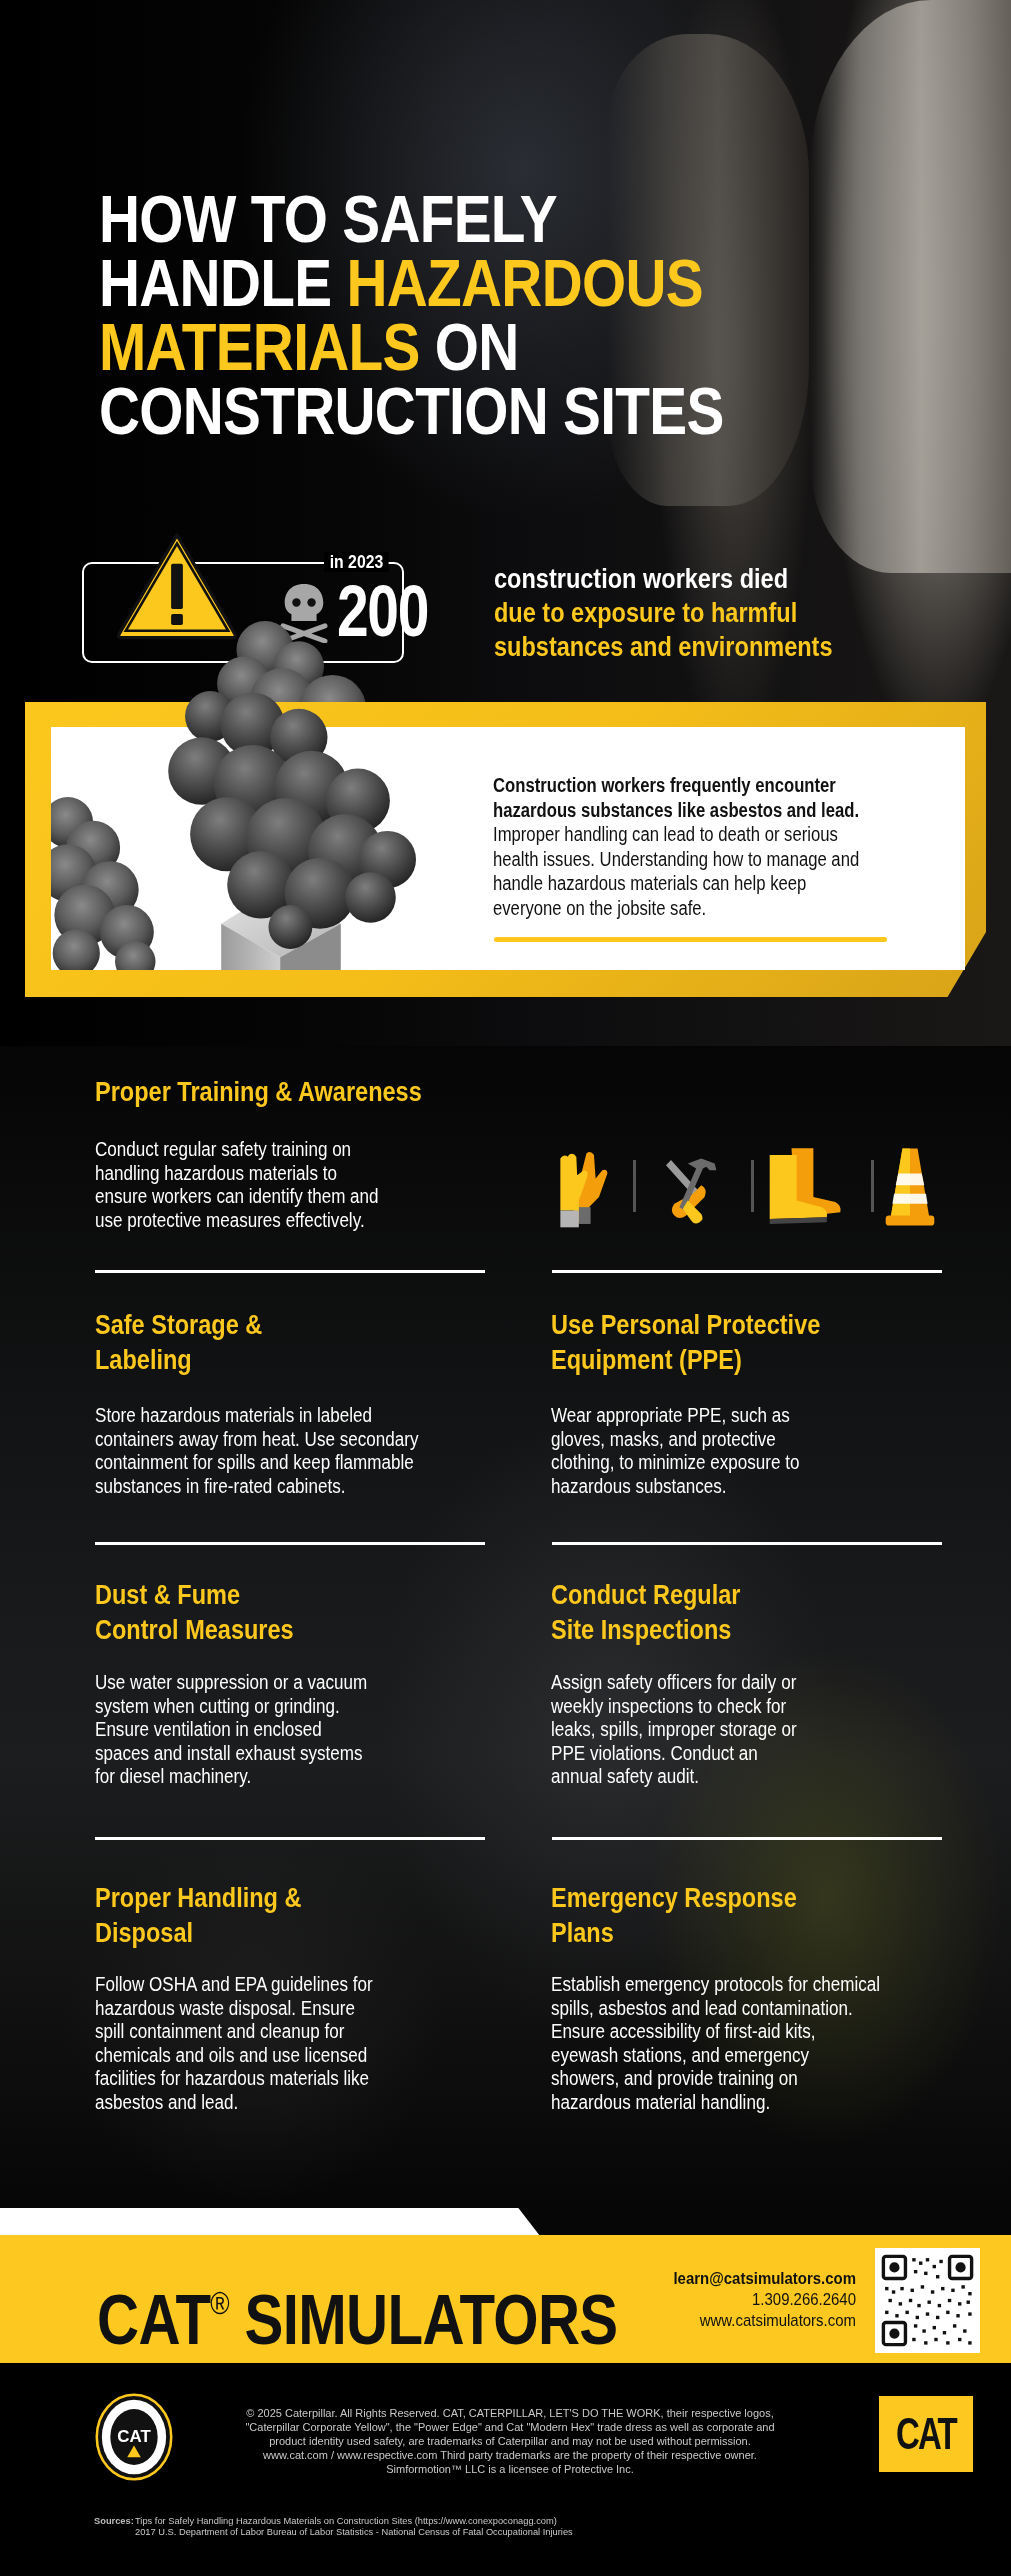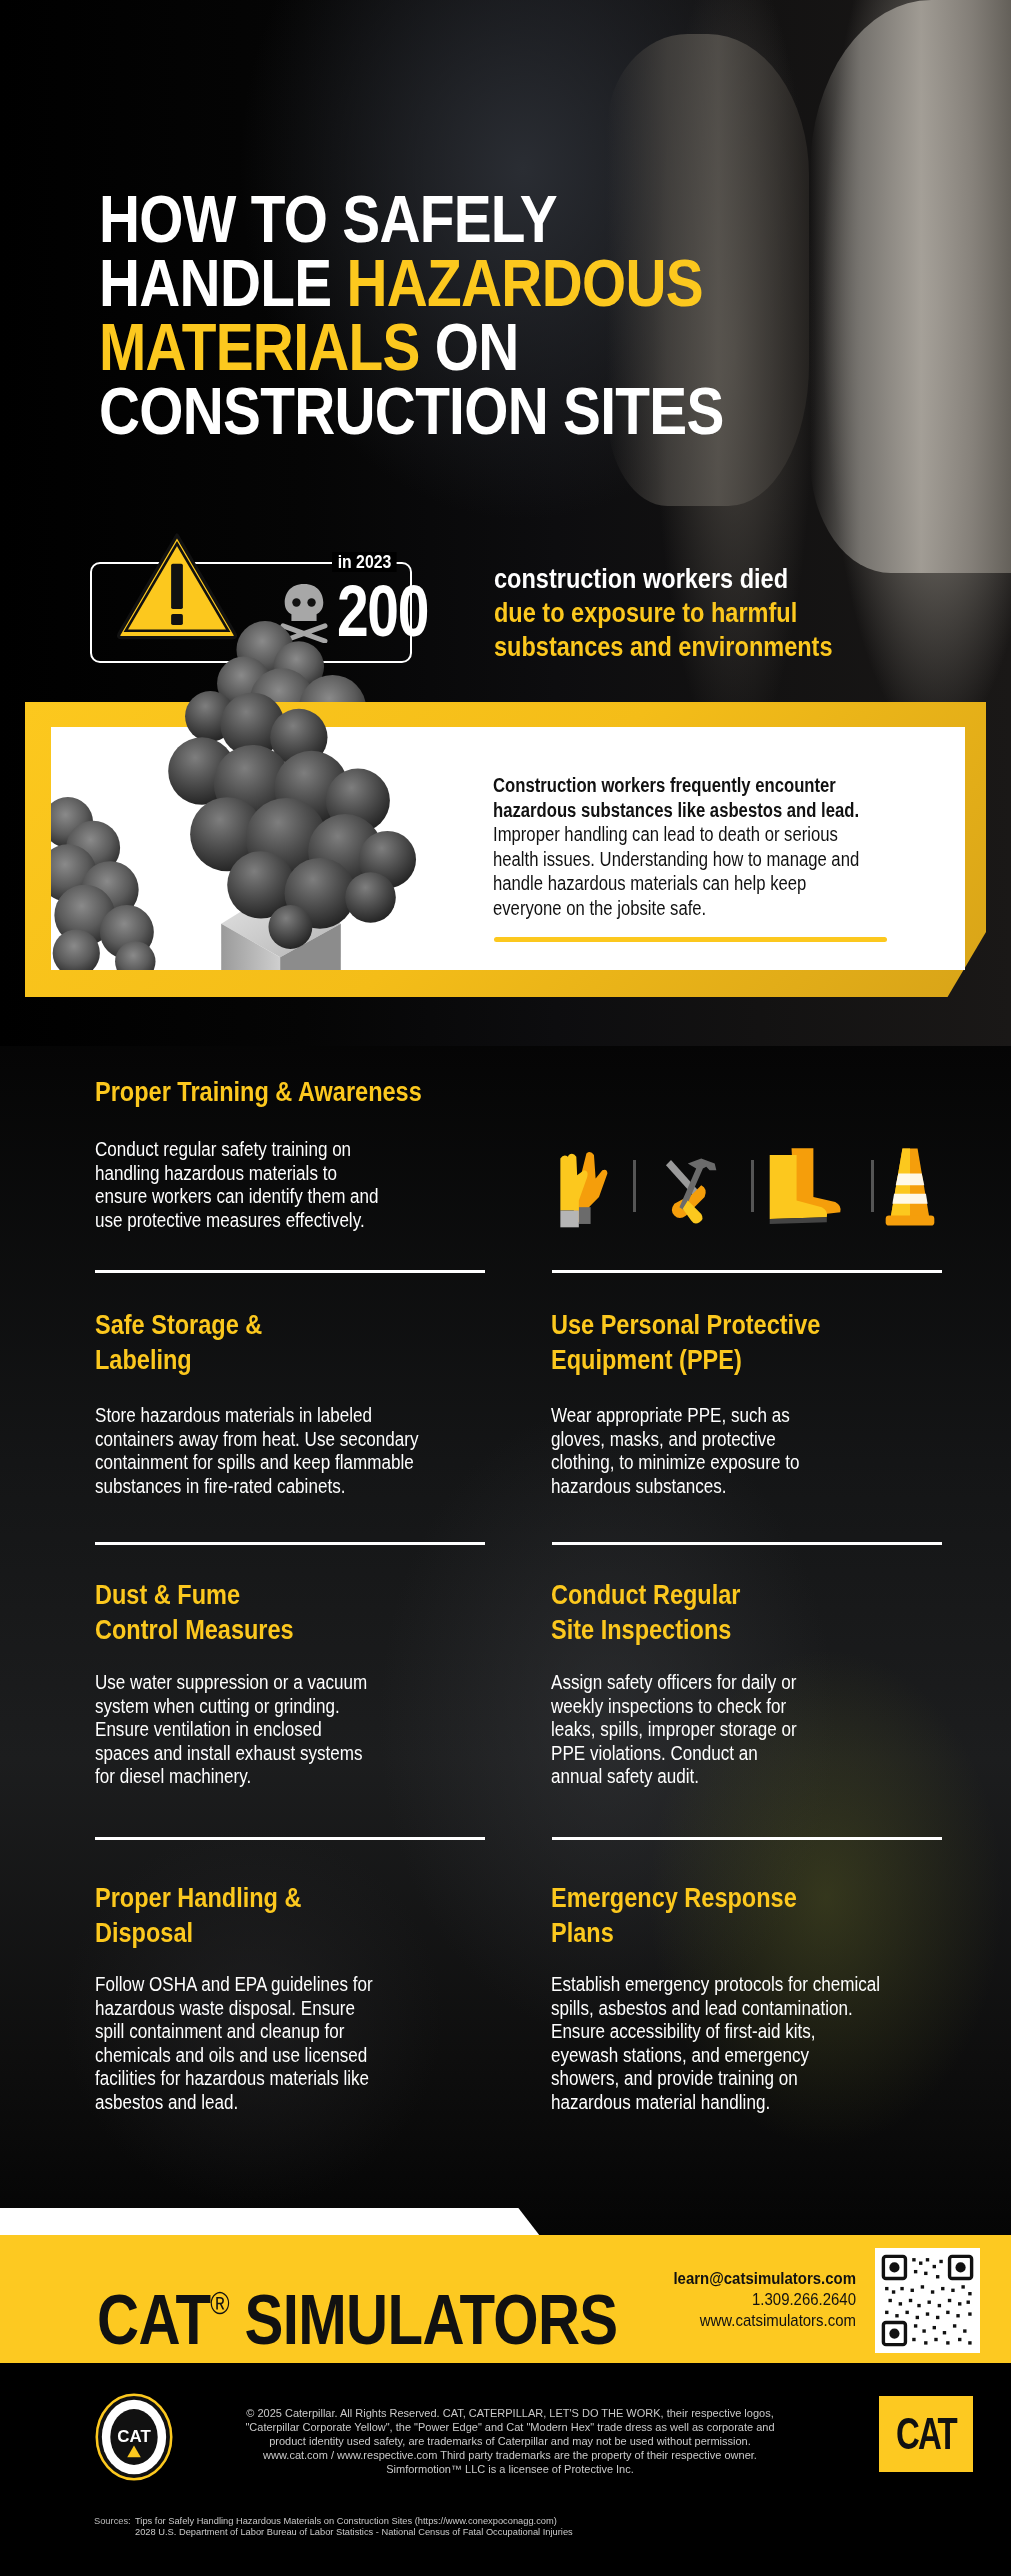--- a/index.html
+++ b/index.html
@@ -41,21 +41,21 @@
     position: absolute; left: 99px; top: 187px; width: 759px;
     font-family: "Liberation Sans", sans-serif; font-weight: 700;
     font-size: 66px; line-height: 64px; letter-spacing: -0.8px; text-transform: uppercase;
     transform: scaleX(0.86); transform-origin: left top;
   }
   .title .line { display: block; white-space: nowrap; }
   .title .hl { color: #fcc81e; }
 
   
   .stat-box {
-    position: absolute; left: 90px; top: 562px; width: 322px; height: 101px;
+    position: absolute; left: 82px; top: 562px; width: 322px; height: 101px;
     border: 2.5px solid #fff; border-radius: 10px;
   }
   .stat-year-gap {
     position: absolute; left: 240px; top: -11.8px; height: 20px; padding: 0 6.7px;
     background: #000; font-weight: 700; font-size: 18.6px; line-height: 20px;
     transform: scaleX(0.85); transform-origin: left center;
   }
   .warn-icon { position: absolute; left: 114px; top: 530px; width: 126px; height: 111px; }
   .skull-icon { position: absolute; left: 278px; top: 582px; width: 52px; height: 61px; }
   .stat-number {
@@ -136,21 +136,21 @@
   .legal span { display: block; white-space: nowrap; }
   .cat-logo {
     position: absolute; left: 879px; top: 2396px; width: 94px; height: 76px; background: #fdc921;
     display: flex; align-items: center; justify-content: center;
   }
   .cat-logo span {
     color: #111; font-weight: 700; font-size: 44px; letter-spacing: -2.5px;
     transform: scaleX(0.75);
   }
   .sources-label {
-    position: absolute; left: 94px; top: 2516px; color: #bbb; font-size: 9.3px; font-weight: 400;
+    position: absolute; left: 94px; top: 2516px; color: #bbb; font-size: 9.3px; font-weight: 700;
   }
   .sources {
     position: absolute; left: 135px; top: 2516px; color: #c9c9c9; font-size: 9.3px; line-height: 11.4px;
   }
   .sources span { display: block; white-space: nowrap; }
 </style>
 </head>
 <body>
 
 <div class="hero-bg"></div>
@@ -473,15 +473,15 @@
   <span>product identity used safety, are trademarks of Caterpillar and may not be used without permission.</span>
   <span>www.cat.com / www.respective.com Third party trademarks are the property of their respective owner.</span>
   <span>Simformotion™ LLC is a licensee of Protective Inc.</span>
 </div>
 <div class="cat-logo">
     <span>CAT</span>
   </div>
 <div class="sources-label">Sources:</div>
 <div class="sources">
   <span>Tips for Safely Handling Hazardous Materials on Construction Sites (https://www.conexpoconagg.com)</span>
-  <span>2028 U.S. Department of Labor Bureau of Labor Statistics - National Census of Fatal Occupational Injuries</span>
+  <span>2017 U.S. Department of Labor Bureau of Labor Statistics - National Census of Fatal Occupational Injuries</span>
 </div>
 
 
 </body></html>

